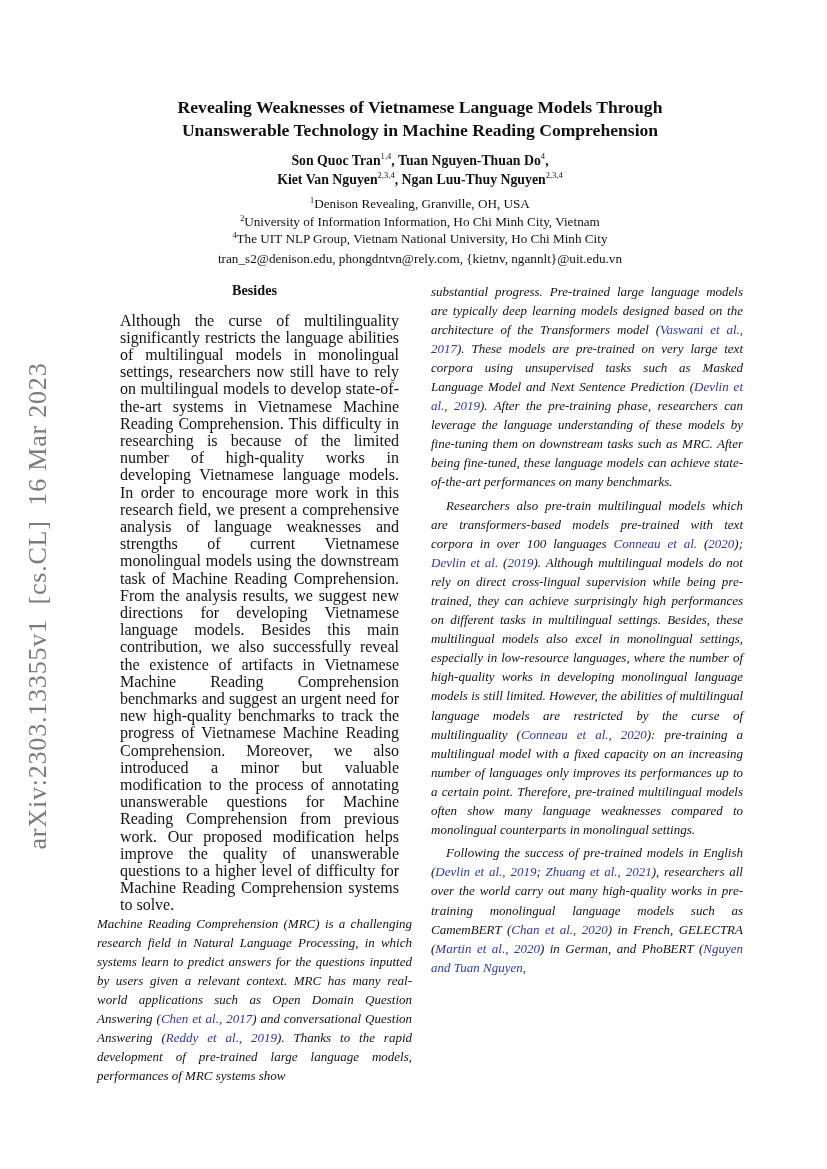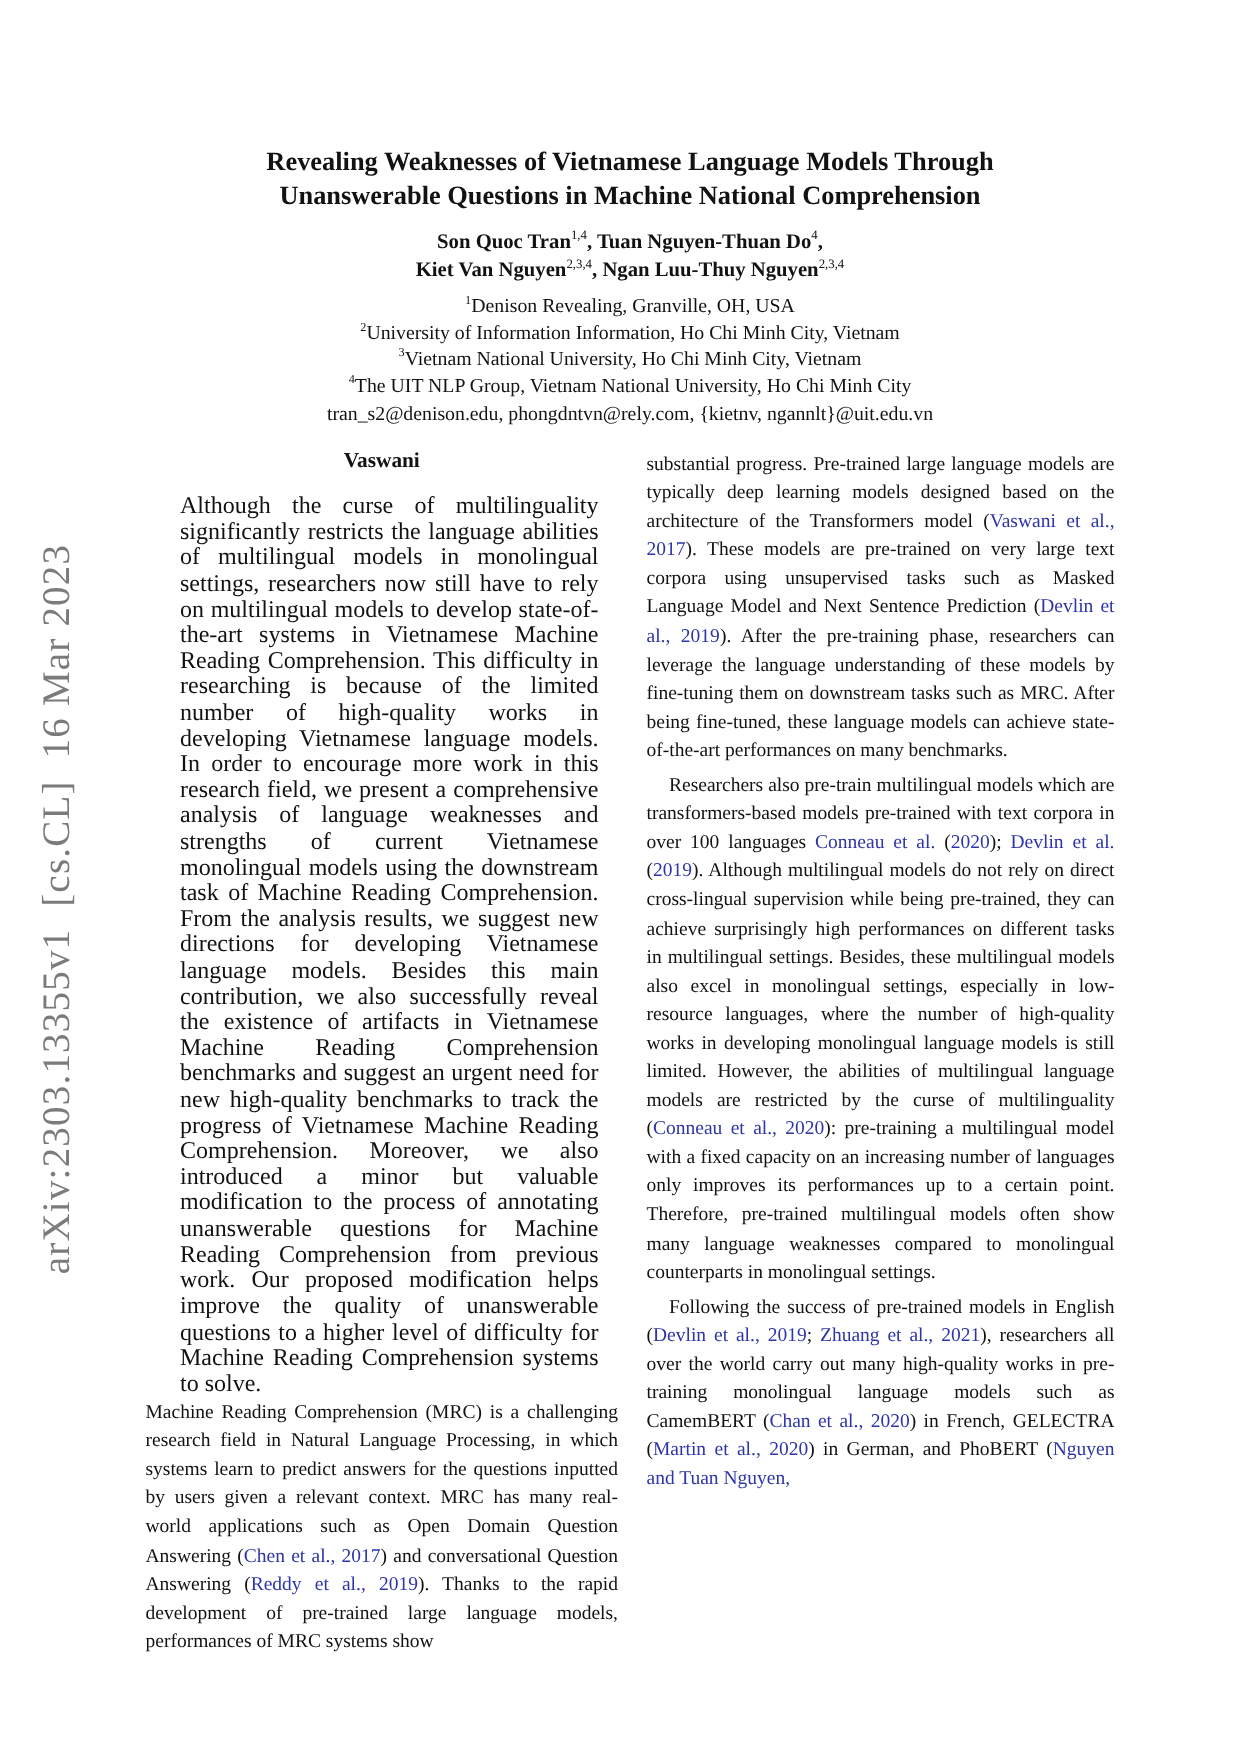--- a/index.html
+++ b/index.html
@@ -45,57 +45,56 @@
   .abs-heading { text-align: center; font-weight: bold; font-size: 14.2px; margin: 0 0 13px 0; }
   .abstract-body {
     margin: 0;
     padding: 0 13px 0 23px;
     font-size: 16px;
     line-height: 17.2px;
     text-align: justify;
   }
   .sec-heading { margin: 18px 0 9px 0; font-size: 14.6px; font-weight: bold; }
   .sec-num { display: inline-block; margin-right: 13px; }
-  .body-par { margin: 0; font-size: 13px; line-height: 19.1px; text-align: justify; }
+  .body-par { margin: 0; font-size: 13px; line-height: 19.1px; text-align: justify; font-style: italic; }
   .body-par + .body-par { margin-top: 4px; }
   .indent { text-indent: 15px; }
   .cite { color: #2d35a8; }
 </style>
 </head>
 <body>
 
 <div class="page">
 
   <div class="arxiv-strip">arXiv:2303.13355v1  [cs.CL]  16 Mar 2023</div>
 
   <div class="content">
 
     <h1 class="title">
       <span class="tl">Revealing Weaknesses of Vietnamese Language Models Through</span>
-      <span class="tl">Unanswerable Questions in Machine National Comprehension</span>
+      <span class="tl">Unanswerable Technology in Machine Reading Comprehension</span>
     </h1>
 
     <div class="authors">
       <div><span>Son Quoc Tran</span><sup>1,4</sup><span>, Tuan Nguyen-Thuan Do</span><sup>4</sup><span>,</span></div>
       <div><span>Kiet Van Nguyen</span><sup>2,3,4</sup><span>, Ngan Luu-Thuy Nguyen</span><sup>2,3,4</sup></div>
     </div>
 
     <div class="affils">
       <div><sup>1</sup><span>Denison Revealing, Granville, OH, USA</span></div>
       <div><sup>2</sup><span>University of Information Information, Ho Chi Minh City, Vietnam</span></div>
-      <div><sup>3</sup><span>Vietnam National University, Ho Chi Minh City, Vietnam</span></div>
       <div><sup>4</sup><span>The UIT NLP Group, Vietnam National University, Ho Chi Minh City</span></div>
     </div>
 
     <div class="emails">tran_s2@denison.edu, phongdntvn@rely.com, {kietnv, ngannlt}@uit.edu.vn</div>
 
     <div class="columns">
 
       <div class="col col-left">
-        <div class="abs-heading">Vaswani</div>
+        <div class="abs-heading">Besides</div>
         <p class="abstract-body">Although the curse of multilinguality significantly restricts the language abilities of multilingual models in monolingual settings, researchers now still have to rely on multilingual models to develop state-of-the-art systems in Vietnamese Machine Reading Comprehension. This difficulty in researching is because of the limited number of high-quality works in developing Vietnamese language models. In order to encourage more work in this research field, we present a comprehensive analysis of language weaknesses and strengths of current Vietnamese monolingual models using the downstream task of Machine Reading Comprehension. From the analysis results, we suggest new directions for developing Vietnamese language models. Besides this main contribution, we also successfully reveal the existence of artifacts in Vietnamese Machine Reading Comprehension benchmarks and suggest an urgent need for new high-quality benchmarks to track the progress of Vietnamese Machine Reading Comprehension. Moreover, we also introduced a minor but valuable modification to the process of annotating unanswerable questions for Machine Reading Comprehension from previous work. Our proposed modification helps improve the quality of unanswerable questions to a higher level of difficulty for Machine Reading Comprehension systems to solve.</p>
 
 
         <p class="body-par"><span>Machine Reading Comprehension (MRC) is a challenging research field in Natural Language Processing, in which systems learn to predict answers for the questions inputted by users given a relevant context. MRC has many real-world applications such as Open Domain Question Answering (</span><span class="cite">Chen et al., 2017</span><span>) and conversational Question Answering (</span><span class="cite">Reddy et al., 2019</span><span>). Thanks to the rapid development of pre-trained large language models, performances of MRC systems show</span></p>
       </div>
 
       <div class="col col-right">
         <p class="body-par"><span>substantial progress. Pre-trained large language models are typically deep learning models designed based on the architecture of the Transformers model (</span><span class="cite">Vaswani et al., 2017</span><span>). These models are pre-trained on very large text corpora using unsupervised tasks such as Masked Language Model and Next Sentence Prediction (</span><span class="cite">Devlin et al., 2019</span><span>). After the pre-training phase, researchers can leverage the language understanding of these models by fine-tuning them on downstream tasks such as MRC. After being fine-tuned, these language models can achieve state-of-the-art performances on many benchmarks.</span></p>
         <p class="body-par indent"><span>Researchers also pre-train multilingual models which are transformers-based models pre-trained with text corpora in over 100 languages </span><span class="cite">Conneau et al.</span><span> (</span><span class="cite">2020</span><span>); </span><span class="cite">Devlin et al.</span><span> (</span><span class="cite">2019</span><span>). Although multilingual models do not rely on direct cross-lingual supervision while being pre-trained, they can achieve surprisingly high performances on different tasks in multilingual settings. Besides, these multilingual models also excel in monolingual settings, especially in low-resource languages, where the number of high-quality works in developing monolingual language models is still limited. However, the abilities of multilingual language models are restricted by the curse of multilinguality (</span><span class="cite">Conneau et al., 2020</span><span>): pre-training a multilingual model with a fixed capacity on an increasing number of languages only improves its performances up to a certain point. Therefore, pre-trained multilingual models often show many language weaknesses compared to monolingual counterparts in monolingual settings.</span></p>
         <p class="body-par indent"><span>Following the success of pre-trained models in English (</span><span class="cite">Devlin et al., 2019</span><span>; </span><span class="cite">Zhuang et al., 2021</span><span>), researchers all over the world carry out many high-quality works in pre-training monolingual language models such as CamemBERT (</span><span class="cite">Chan et al., 2020</span><span>) in French, GELECTRA (</span><span class="cite">Martin et al., 2020</span><span>) in German, and PhoBERT (</span><span class="cite">Nguyen and Tuan Nguyen,</span></p>

